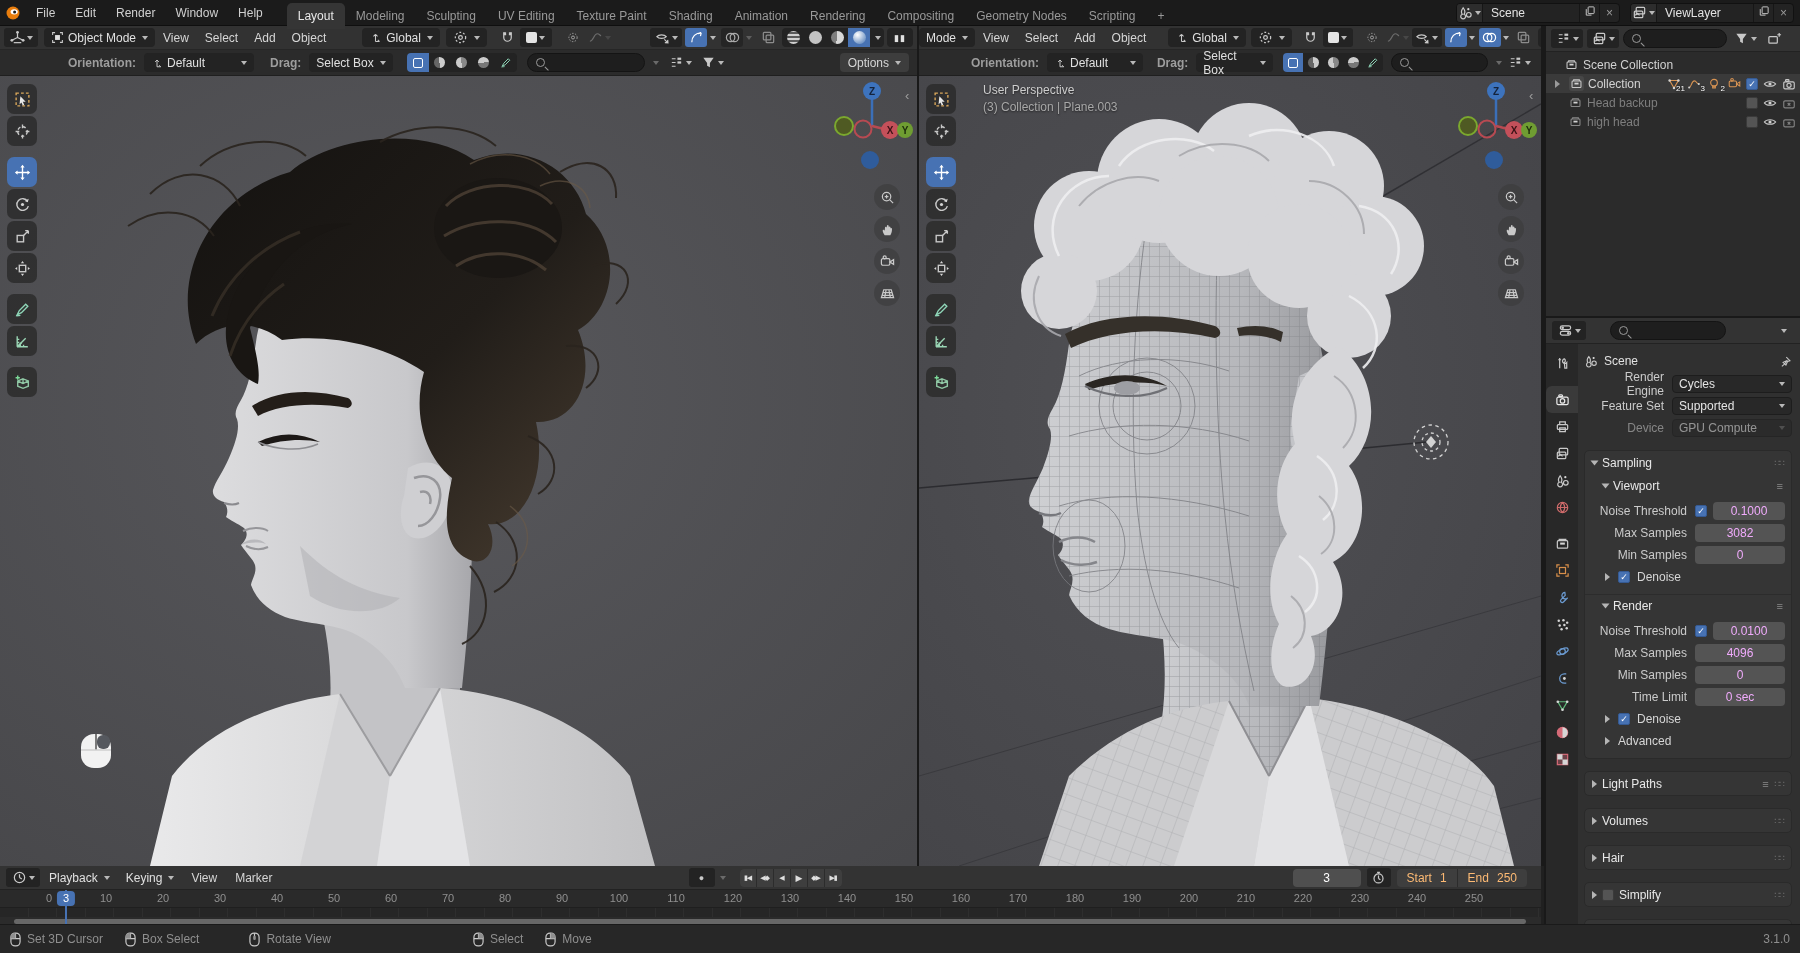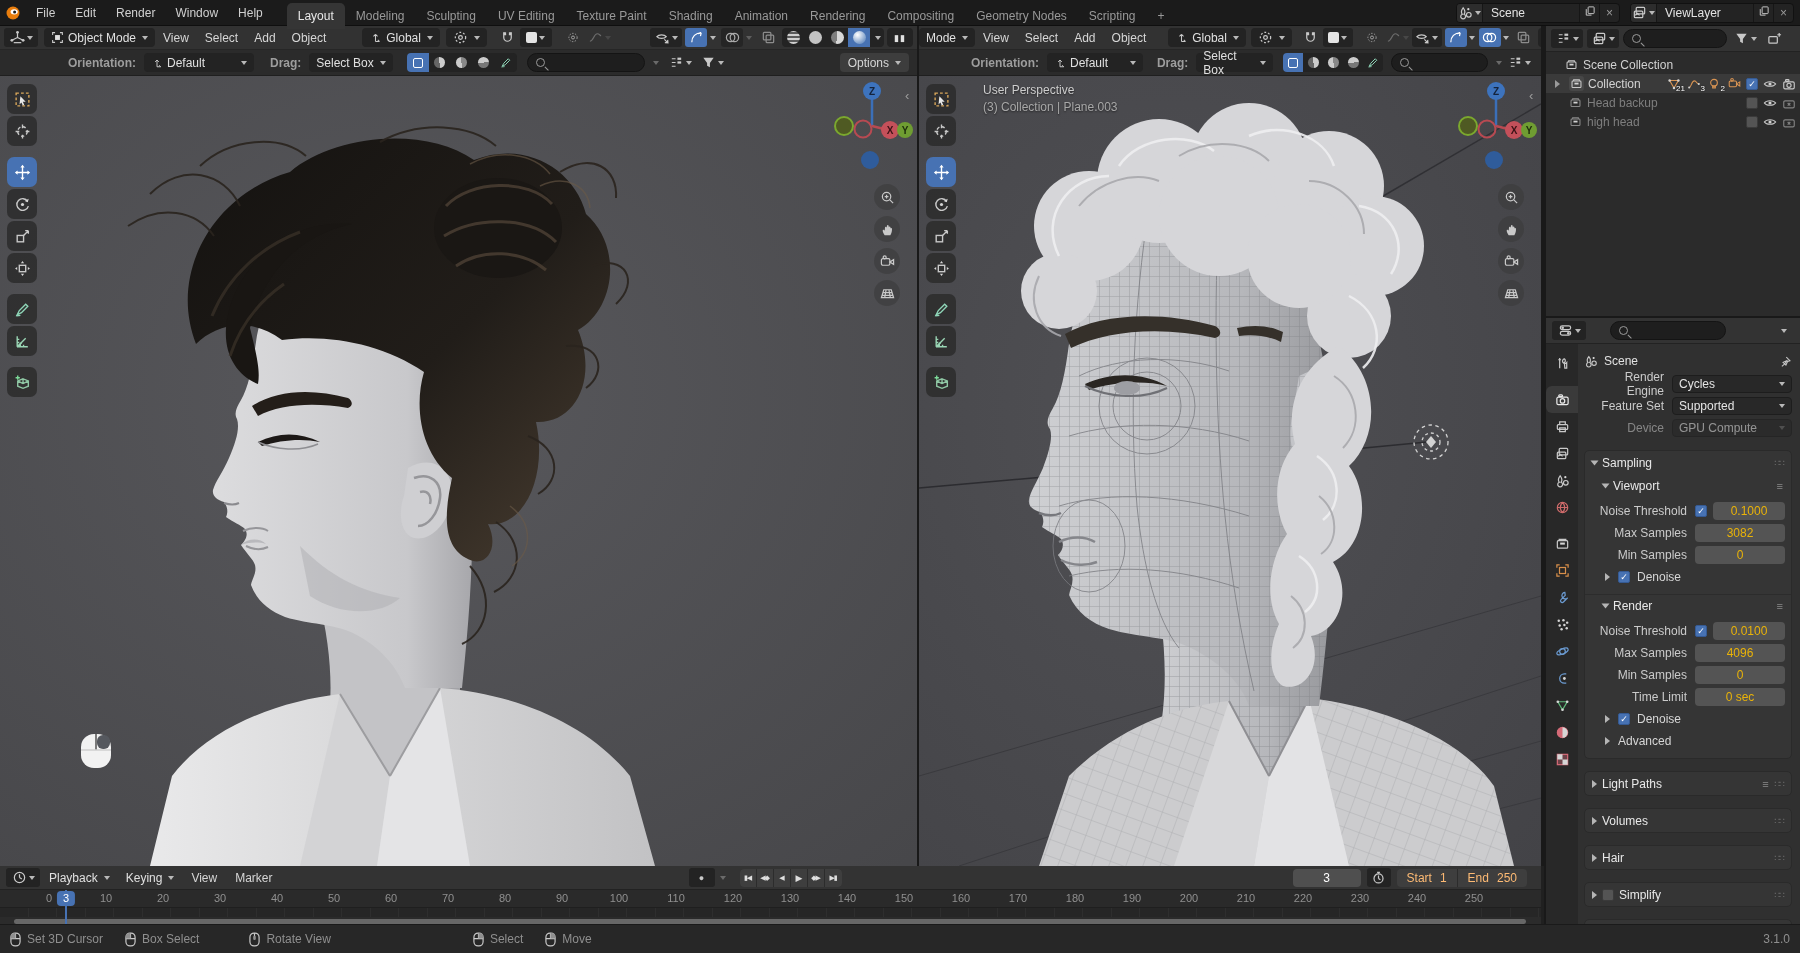--- a/index.html
+++ b/index.html
@@ -96,21 +96,21 @@
   .ptab .ic { width:15px; height:15px; }
   .pgap { height:9px; }
   .pcontent { flex:1; background:#303030; padding:6px 8px 0 6px; overflow:hidden; position:relative;}
   .crumb { display:flex; align-items:center; gap:6px; height:22px; color:#e2e2e2; }
   .prow { display:flex; align-items:center; height:21px; margin:1px 0; }
   .prow .pl { width:88px; text-align:right; padding-right:8px; color:#cbcbcb; flex:none;}
   .dd { flex:1; background:#282828; border:1px solid #1d1d1d; border-radius:4px; height:18px;
     display:flex; align-items:center; padding:0 6px; color:#e4e4e4; }
   .dd .caret { margin-left:auto; }
   .numf { flex:1; background:#545454; border-radius:4px; height:18px; display:flex; align-items:center;
-    justify-content:center; color:#eab308; }
+    justify-content:center; color:#f0abfc; }
   .panelbox { background:#353535; border:1px solid #2a2a2a; border-radius:5px; margin:12px 0; }
   .phead { height:23px; display:flex; align-items:center; gap:5px; padding:0 7px; color:#e8e8e8; }
   .pcar { width:0; height:0; border-top:4px solid transparent; border-bottom:4px solid transparent;
     border-left:5px solid #b5b5b5; display:inline-block; }
   .pcar.open { transform:rotate(90deg); }
   .ghost { margin-left:auto; color:#8a8a8a; letter-spacing:1px; font-size:11px;}
   .grip { color:#6f6f6f; font-size:9px; letter-spacing:-1px;}
   .subbody { padding:2px 6px 6px; }
   .dim-row { opacity:.55; }
 

